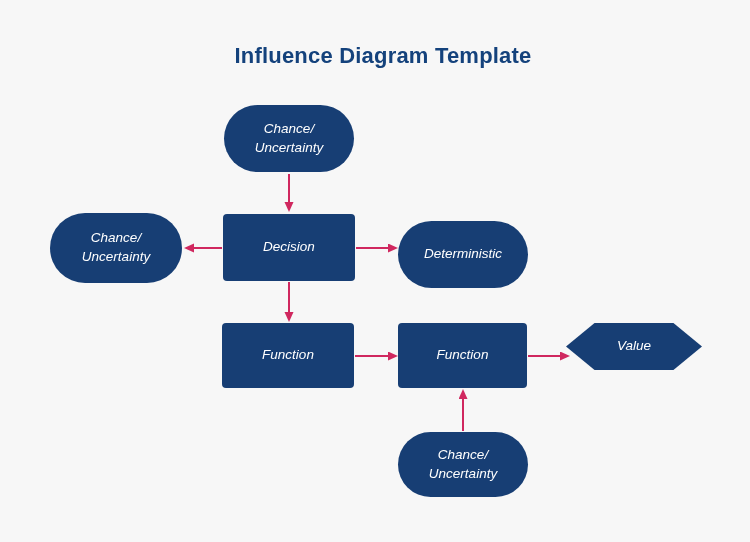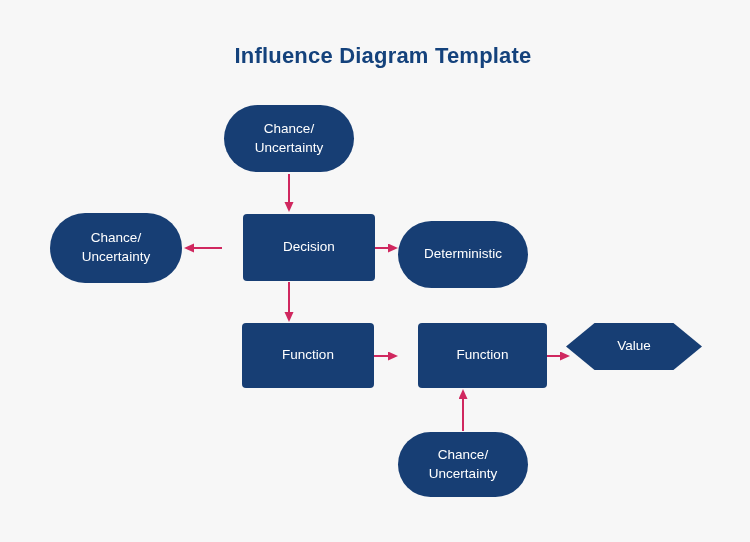--- a/index.html
+++ b/index.html
@@ -35,24 +35,25 @@
     position:absolute;
     background:var(--node-fill);
     color:var(--node-text);
     display:flex;
     align-items:center;
     justify-content:center;
     text-align:center;
     font-size:13.5px;
     font-weight:500;
     line-height:1.4;
+    font-style:italic;
   }
   .node .label{white-space:pre-line;}
   .stadium{border-radius:999px;}
-  .rect{border-radius:4px;margin-left:20px;}
+  .rect{border-radius:4px;}
   .hexagon{
     clip-path:polygon(0% 50%, 21% 0%, 79% 0%, 100% 50%, 79% 100%, 21% 100%);
   }
   
   .n-chance-top   {left:224px;top:105px;width:130px;height:67px;}
   .n-chance-left  {left:50px; top:213px;width:132px;height:70px;}
   .n-decision     {left:223px;top:214px;width:132px;height:67px;}
   .n-deterministic{left:398px;top:221px;width:130px;height:67px;}
   .n-function-l   {left:222px;top:323px;width:132px;height:65px;}
   .n-function-r   {left:398px;top:323px;width:129px;height:65px;}

